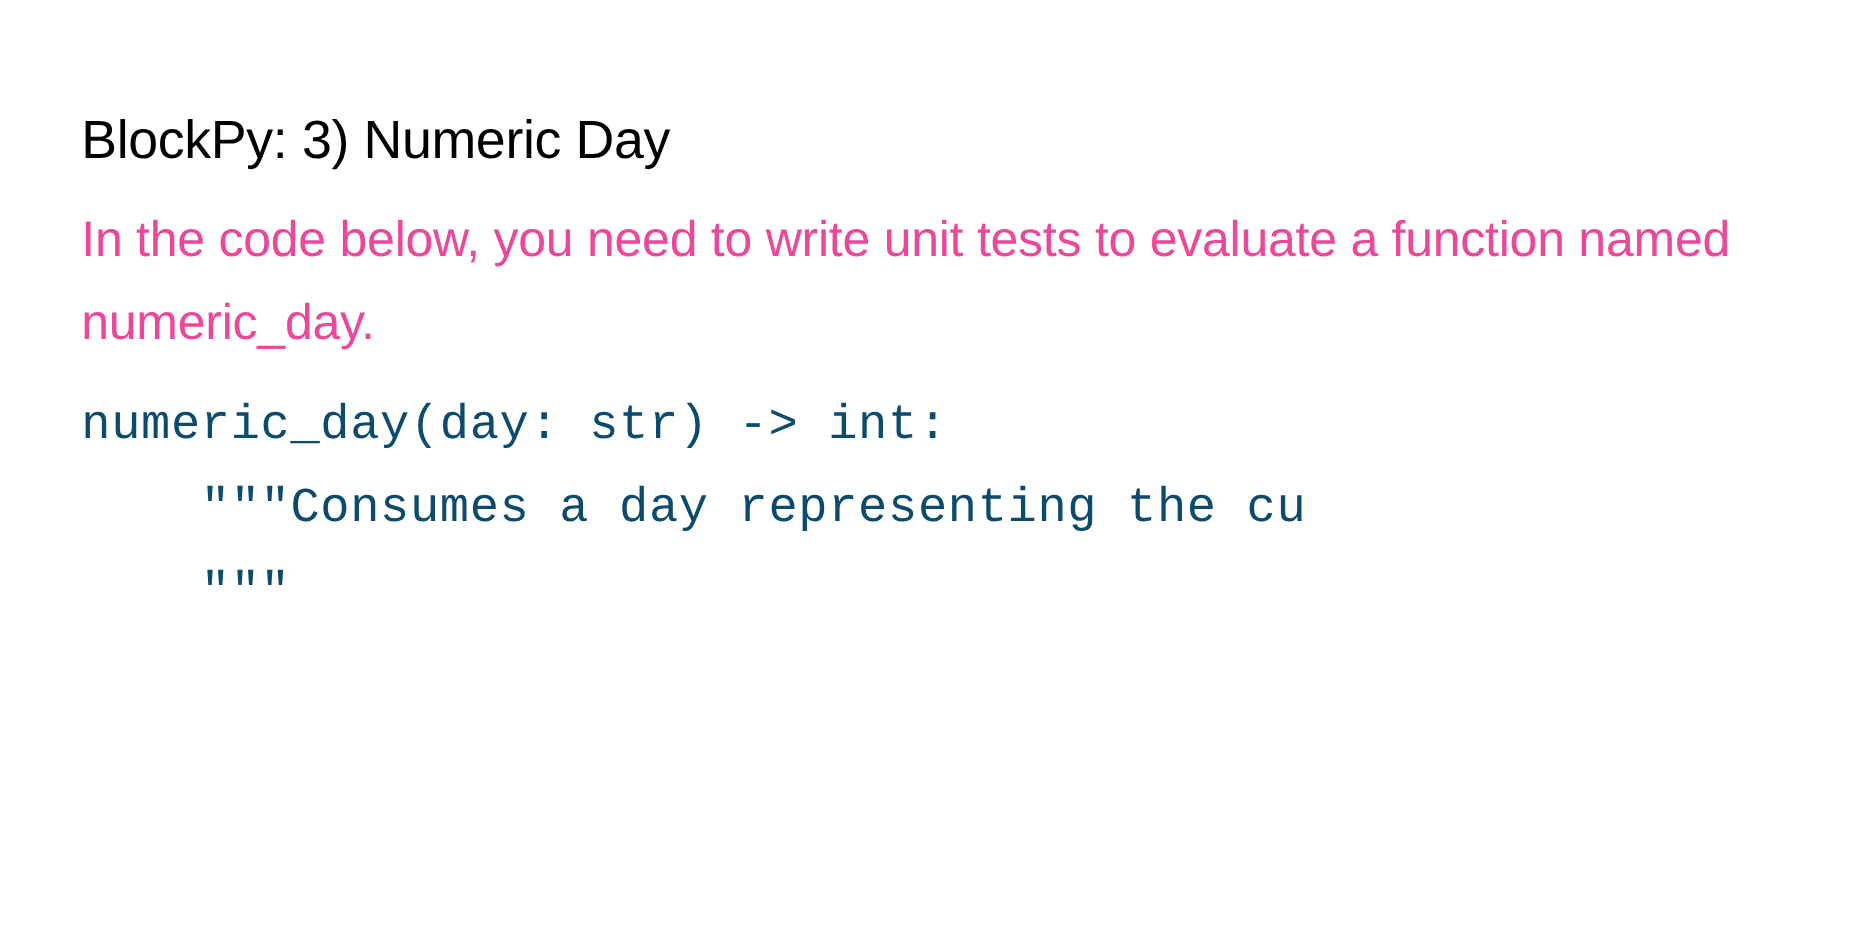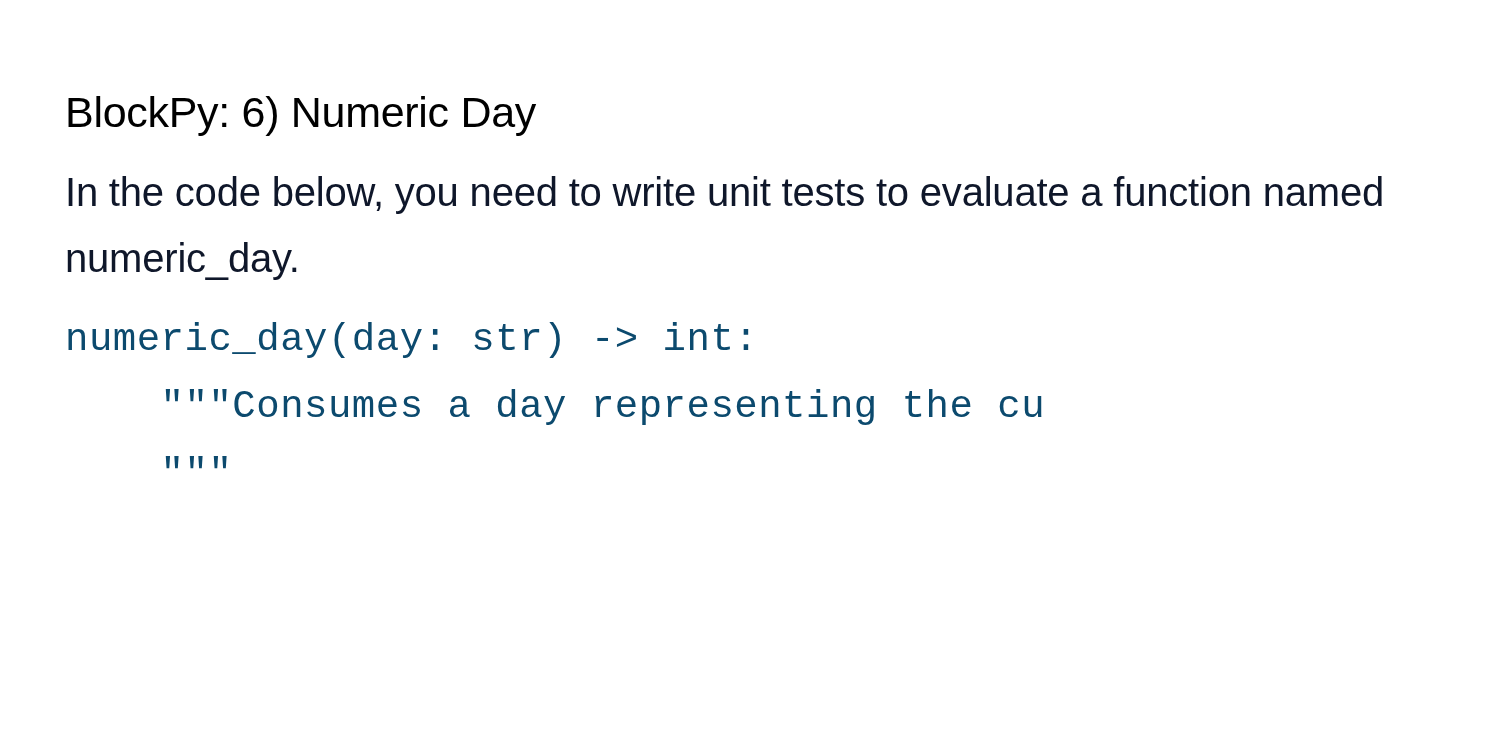--- a/index.html
+++ b/index.html
@@ -19,35 +19,35 @@
       font-size: 43px;
       font-weight: 400;
       color: #000000;
       line-height: 1.3;
       margin-bottom: 18px;
       letter-spacing: -0.3px;
     }
     .description {
       font-size: 40px;
       font-weight: 400;
-      color: #0f172a;
+      color: #ec4899;
       line-height: 1.65;
       margin-bottom: 16px;
       letter-spacing: -0.2px;
     }
     .code-block {
       font-family: "Courier New", Courier, monospace;
       font-size: 39px;
       color: #0c4a6e;
       line-height: 1.72;
       white-space: pre;
       letter-spacing: 0.5px;
       overflow: hidden;
     }
   </style>
 </head>
 <body>
 
-<h1 class="title">BlockPy: 6) Numeric Day</h1>
+<h1 class="title">BlockPy: 3) Numeric Day</h1>
 <p class="description">In the code below, you need to write unit tests to evaluate a function named numeric_day.</p>
 <div class="code-block"><span>numeric_day(day: str) -&gt; int:</span>
 <span>    """Consumes a day representing the cu</span>
 <span>    """</span></div>
 
 </body></html>

